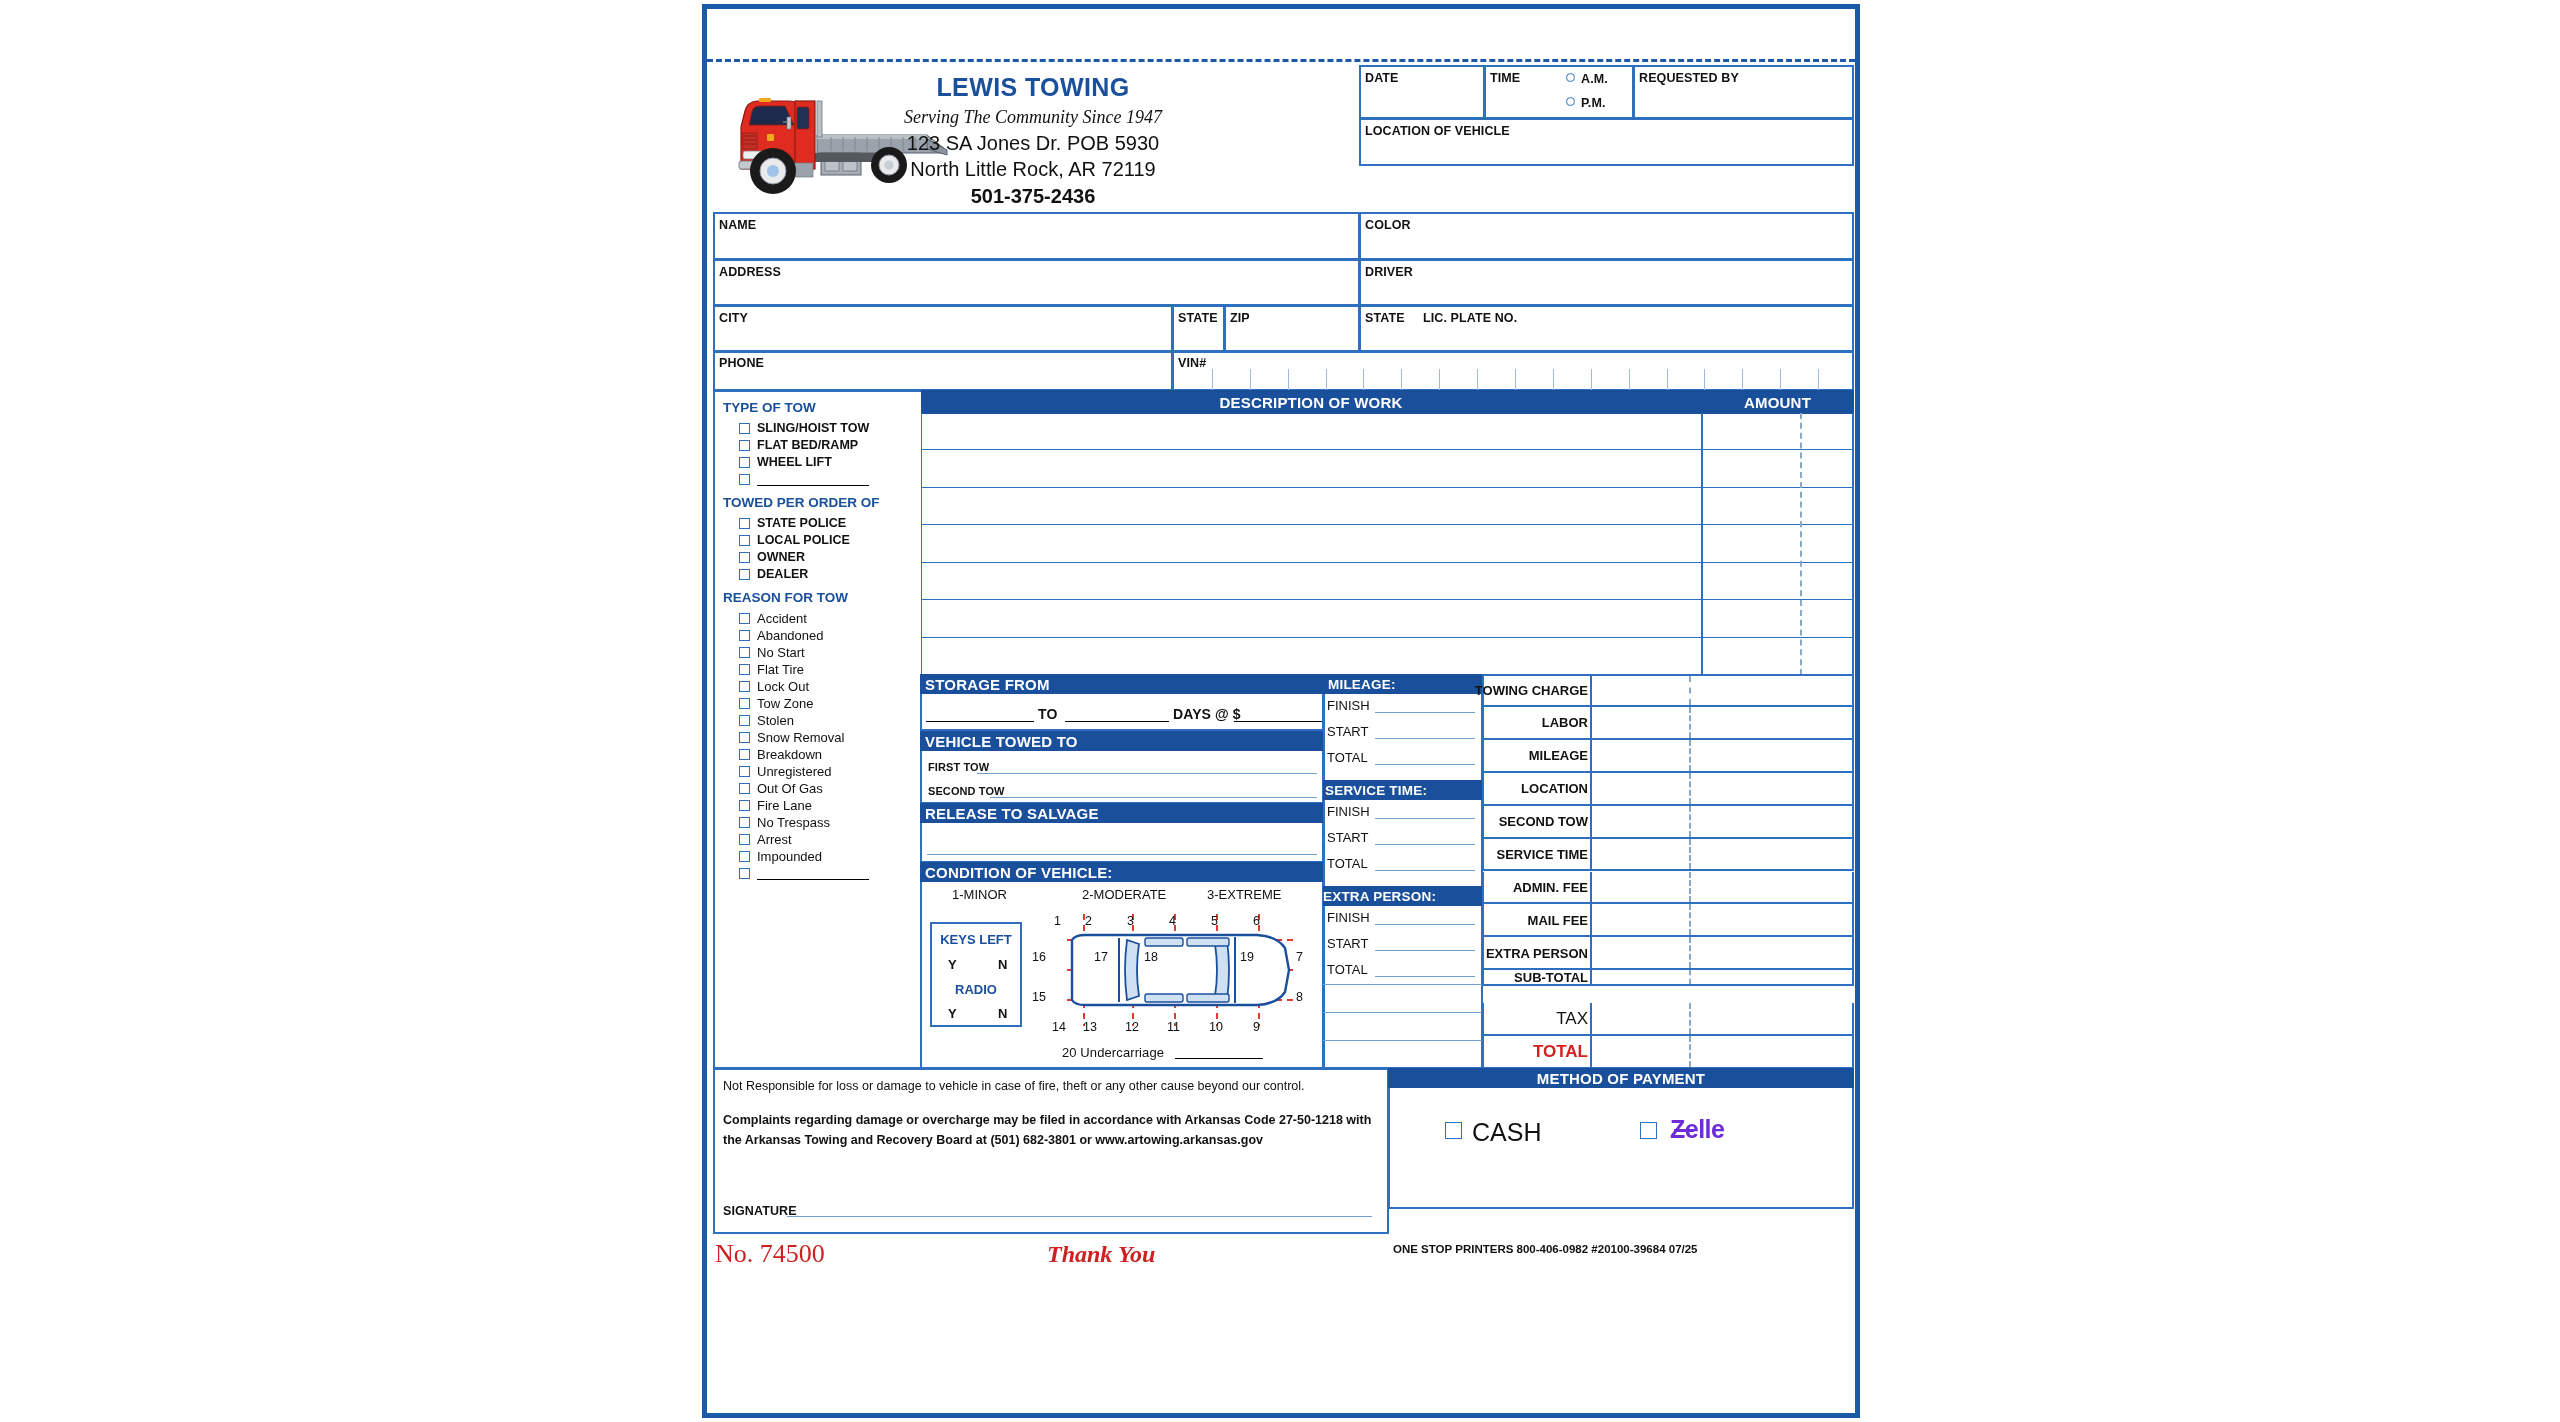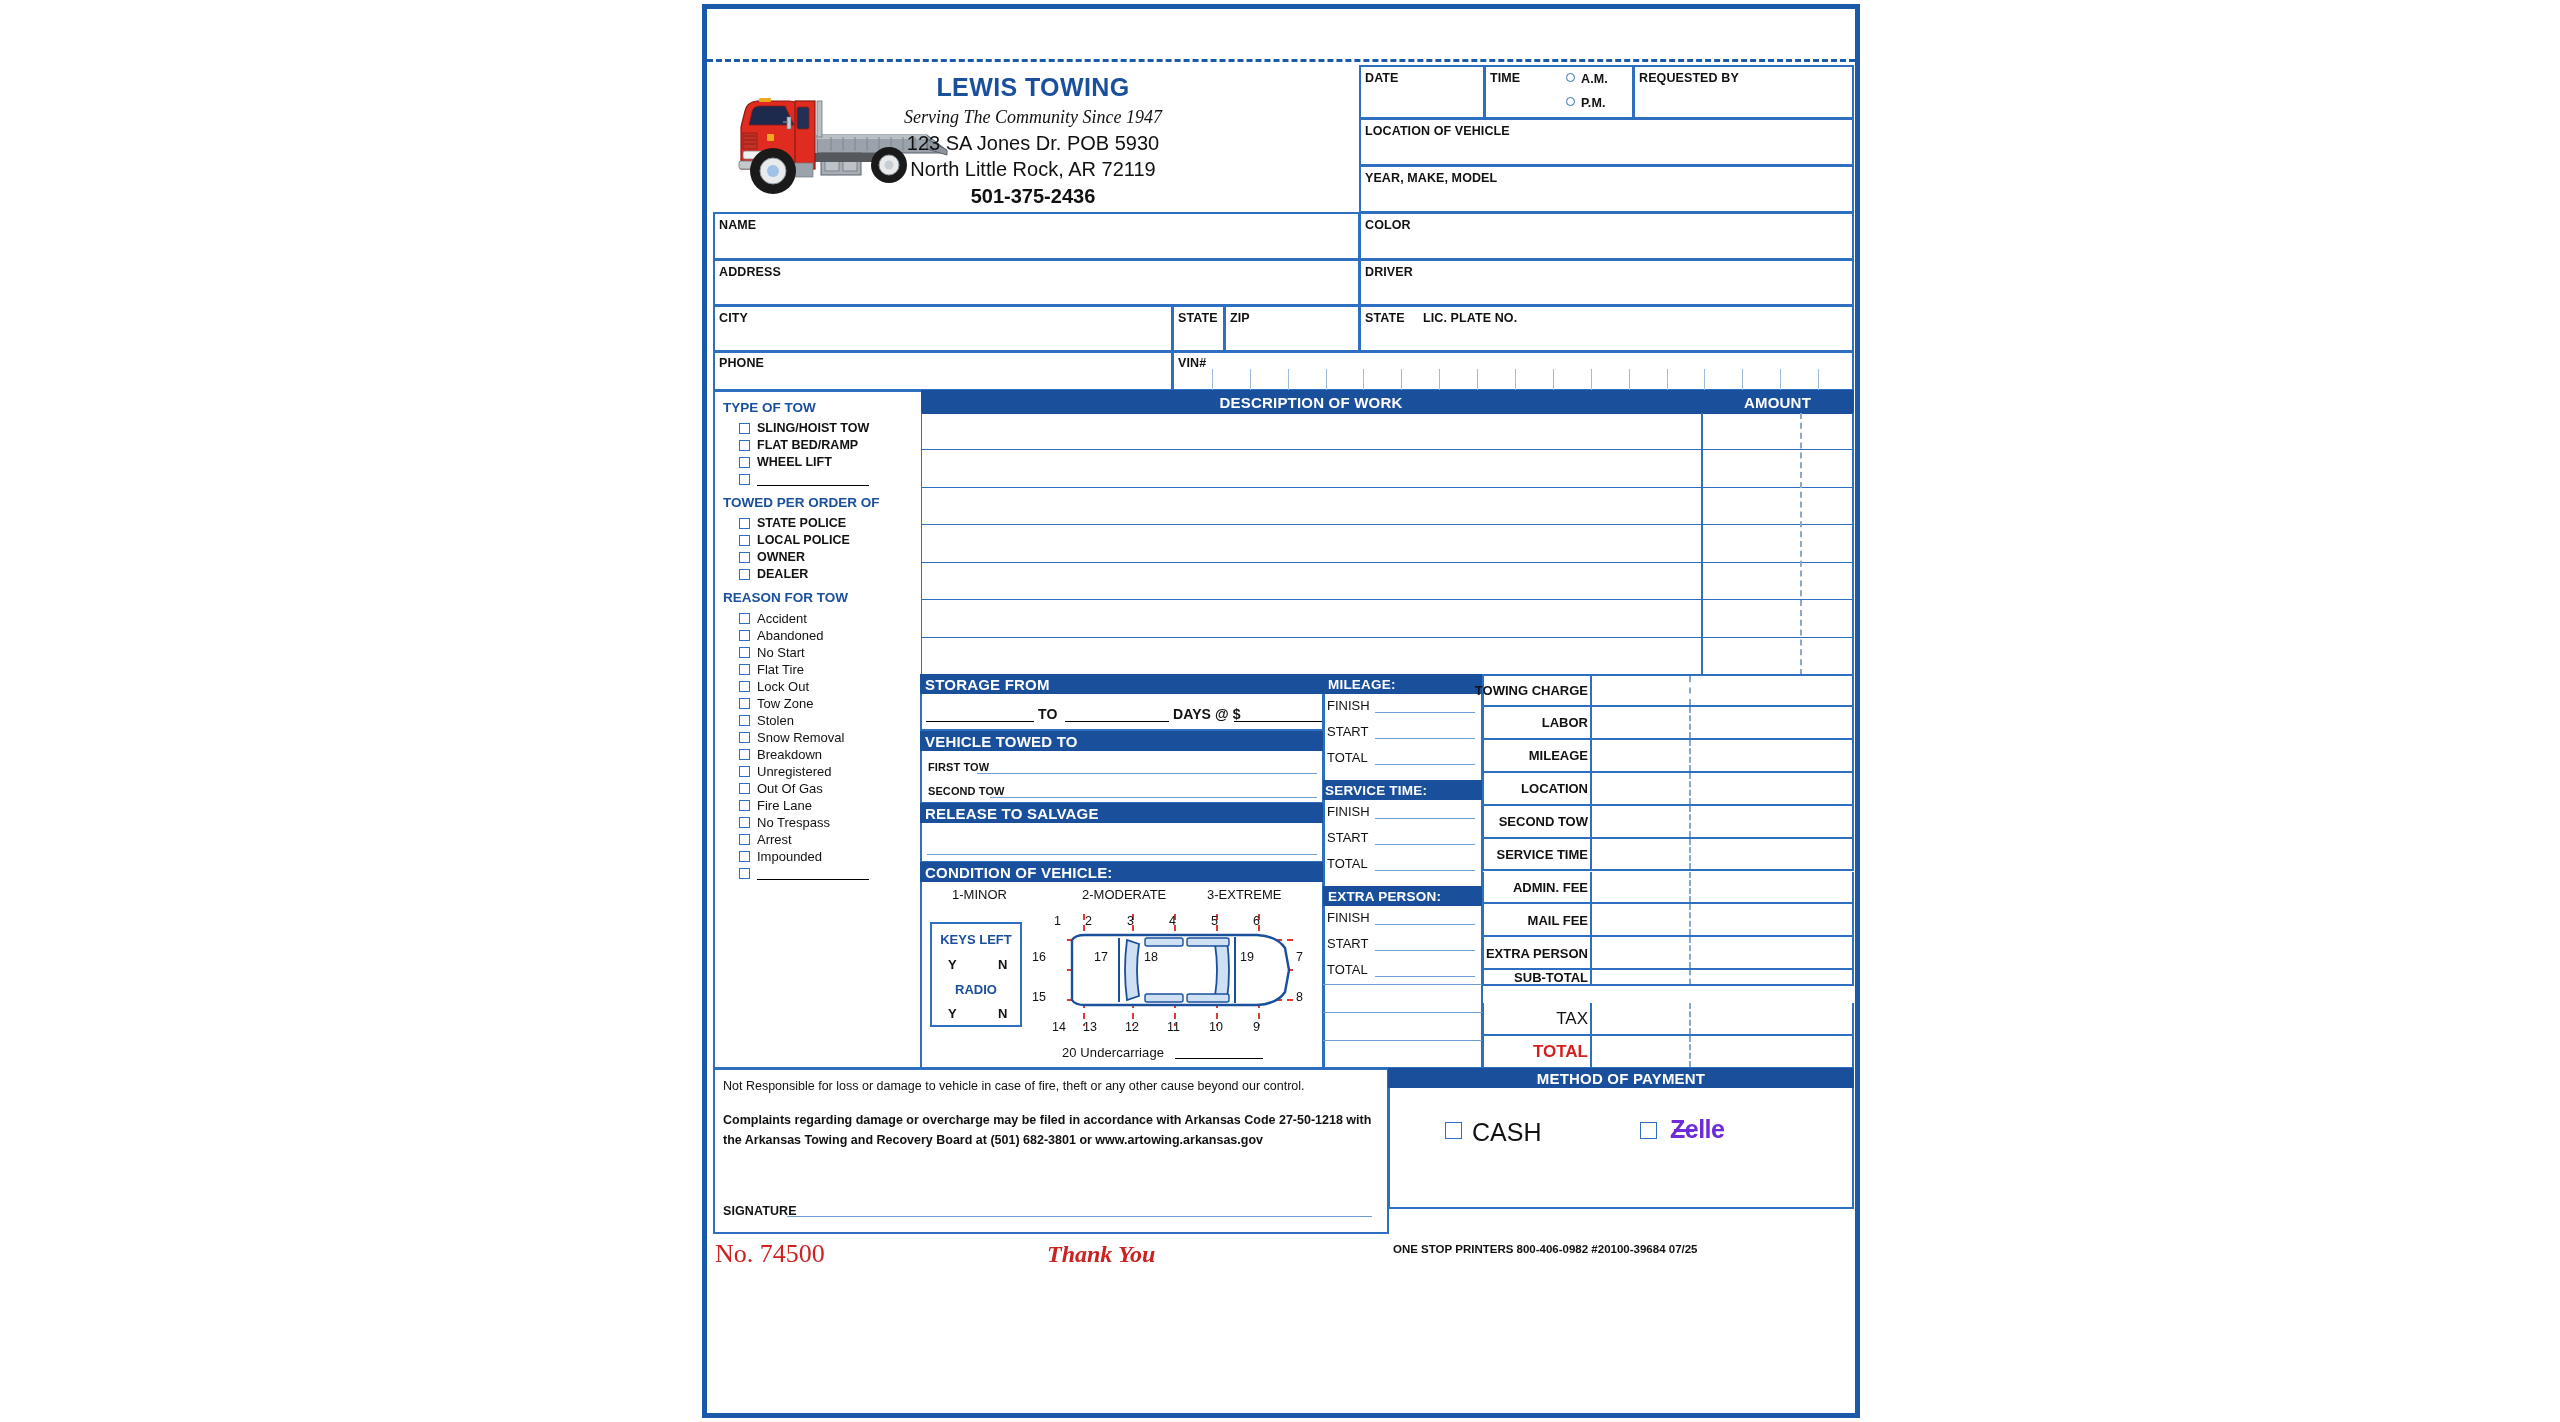--- a/index.html
+++ b/index.html
@@ -153,23 +153,20 @@
       <div class="lbl" style="left:95px; top:5px;">A.M.</div>
       <span class="rdo" style="left:80px; top:30px;"></span>
       <div class="lbl" style="left:95px; top:29px;">P.M.</div>
     </div>
     <div class="bx" style="left:926px; top:56px; width:221px; height:54px;">
       <div class="lbl" style="left:4px; top:4px;">REQUESTED BY</div>
     </div>
 
     <div class="bx" style="left:652px; top:109px; width:495px; height:48px;">
       <div class="lbl" style="left:4px; top:4px;">LOCATION OF VEHICLE</div>
-    </div>
-    <div class="bx" style="left:652px; top:156px; width:495px; height:48px;">
-      <div class="lbl" style="left:4px; top:4px;">YEAR, MAKE, MODEL</div>
     </div>
 
     <div class="bx" style="left:6px; top:203px; width:647px; height:48px;">
       <div class="lbl" style="left:4px; top:4px;">NAME</div>
     </div>
     <div class="bx" style="left:652px; top:203px; width:495px; height:48px;">
       <div class="lbl" style="left:4px; top:4px;">COLOR</div>
     </div>
 
     <div class="bx" style="left:6px; top:250px; width:647px; height:47px;">
@@ -407,21 +404,21 @@
         <div style="position: absolute; left: 52px; top: 90px; width: 100px; border-bottom: 1.5px solid rgb(111, 159, 208);"></div>
         <div class="bluebar" style="left: 0px; top: 106px; width: 160px; height: 20px; padding-left: 2px; font-size: 13.5px;">
           <span>SERVICE TIME:</span>
         </div>
         <div style="position: absolute; left: 4px; top: 130px; font-size: 13px; color: rgb(17, 17, 17);">FINISH</div>
         <div style="position: absolute; left: 52px; top: 144px; width: 100px; border-bottom: 1.5px solid rgb(111, 159, 208);"></div>
         <div style="position: absolute; left: 4px; top: 156px; font-size: 13px; color: rgb(17, 17, 17);">START</div>
         <div style="position: absolute; left: 52px; top: 170px; width: 100px; border-bottom: 1.5px solid rgb(111, 159, 208);"></div>
         <div style="position: absolute; left: 4px; top: 182px; font-size: 13px; color: rgb(17, 17, 17);">TOTAL</div>
         <div style="position: absolute; left: 52px; top: 196px; width: 100px; border-bottom: 1.5px solid rgb(111, 159, 208);"></div>
-        <div class="bluebar" style="left: 0px; top: 212px; width: 160px; height: 20px; padding-left: 5px; font-size: 13.5px;">
+        <div class="bluebar" style="left: 0px; top: 212px; width: 160px; height: 20px; font-size: 13.5px;">
           <span>EXTRA PERSON:</span>
         </div>
         <div style="position: absolute; left: 4px; top: 236px; font-size: 13px; color: rgb(17, 17, 17);">FINISH</div>
         <div style="position: absolute; left: 52px; top: 250px; width: 100px; border-bottom: 1.5px solid rgb(111, 159, 208);"></div>
         <div style="position: absolute; left: 4px; top: 262px; font-size: 13px; color: rgb(17, 17, 17);">START</div>
         <div style="position: absolute; left: 52px; top: 276px; width: 100px; border-bottom: 1.5px solid rgb(111, 159, 208);"></div>
         <div style="position: absolute; left: 4px; top: 288px; font-size: 13px; color: rgb(17, 17, 17);">TOTAL</div>
         <div style="position: absolute; left: 52px; top: 302px; width: 100px; border-bottom: 1.5px solid rgb(111, 159, 208);"></div>
         <div style="position: absolute; left: 0px; right: 0px; top: 310px; border-bottom: 1.5px solid rgb(111, 159, 208);"></div>
         <div style="position: absolute; left: 0px; right: 0px; top: 338px; border-bottom: 1.5px solid rgb(111, 159, 208);"></div>

